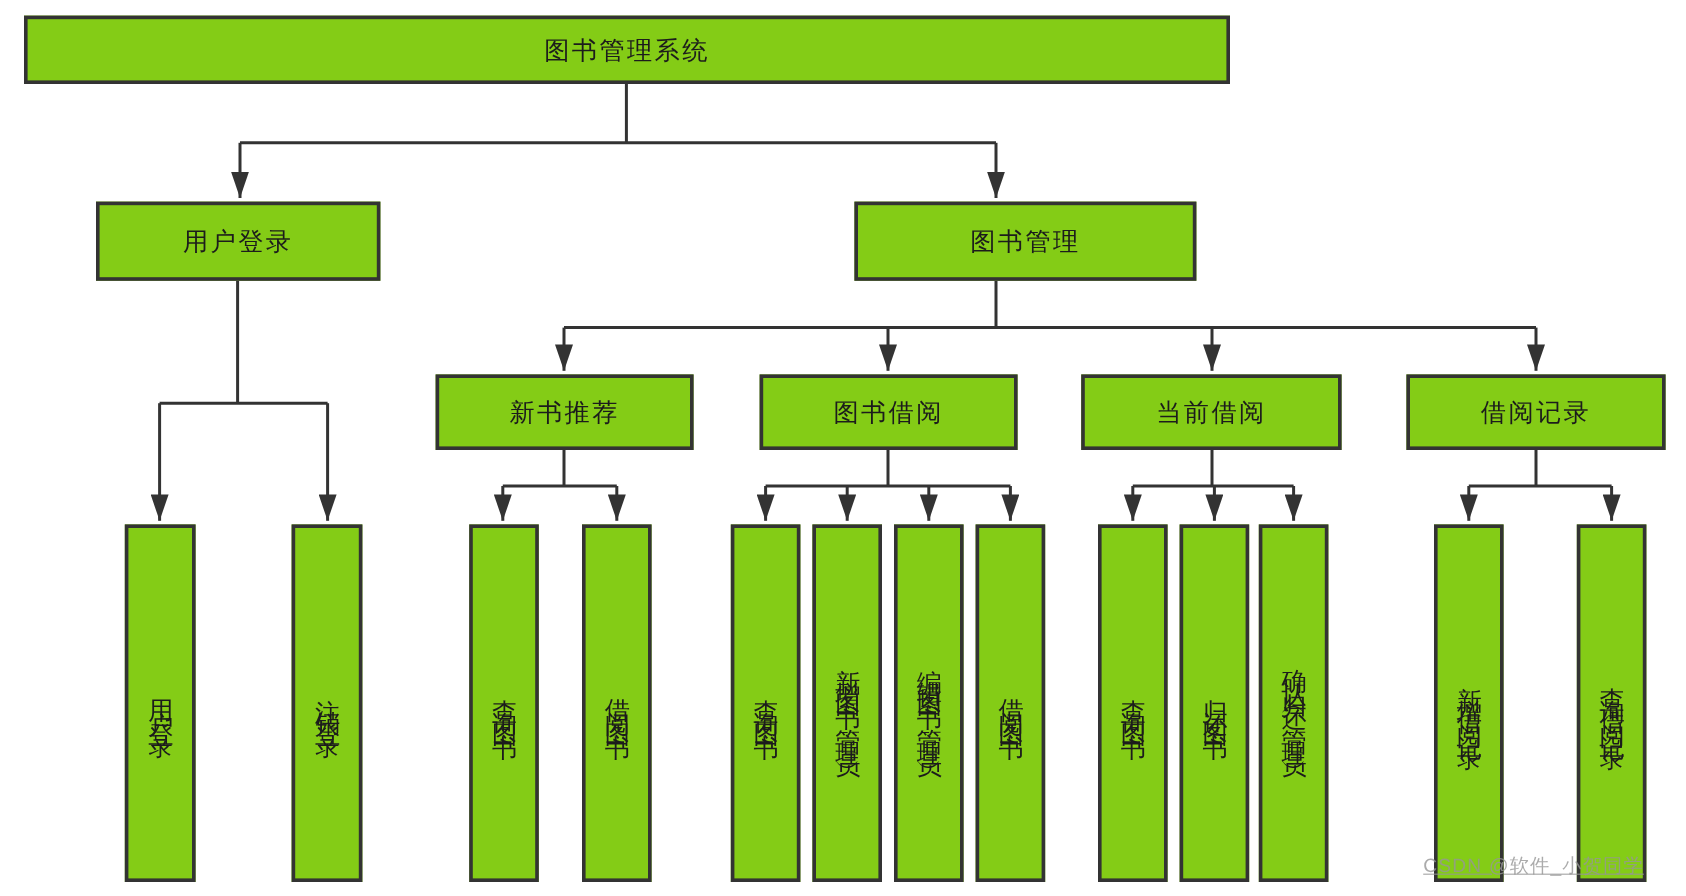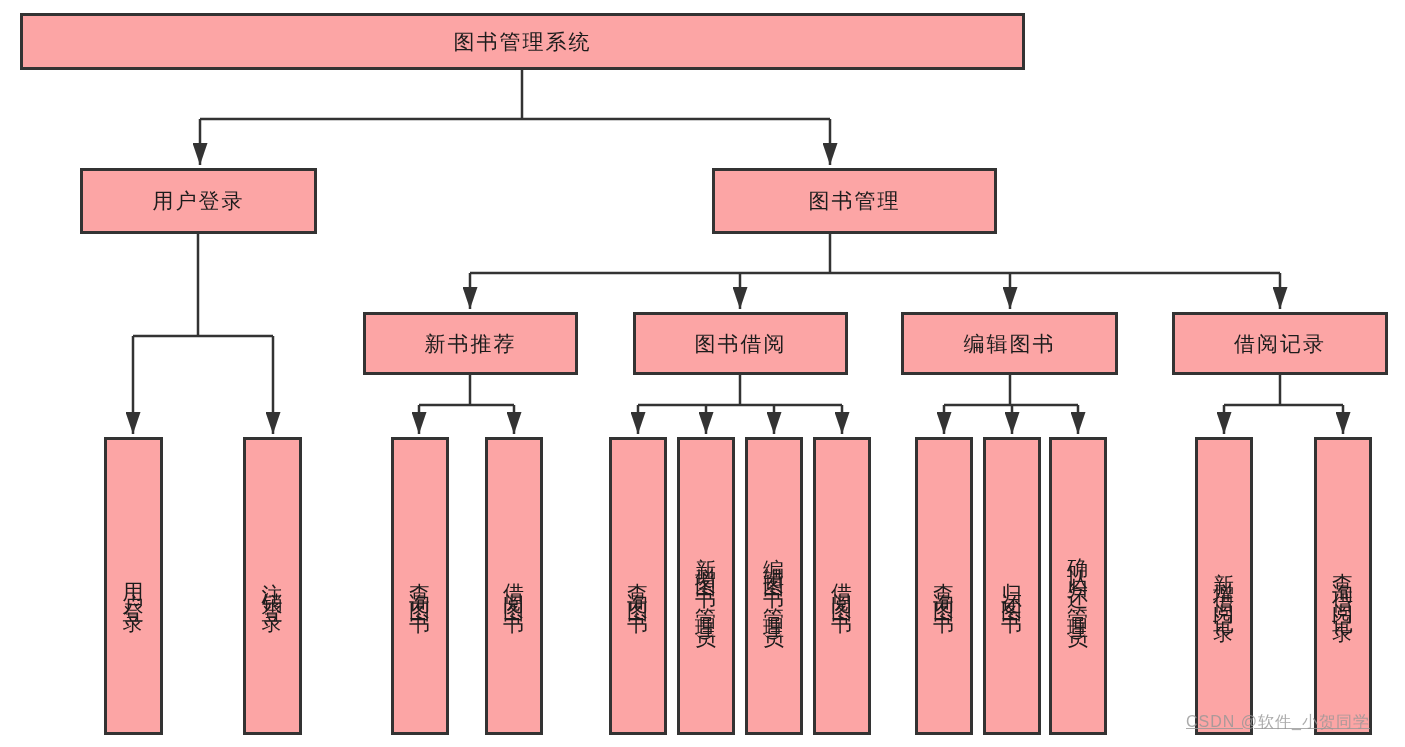--- a/index.html
+++ b/index.html
@@ -18,21 +18,21 @@
   #connectors {
     position: absolute;
     left: 0;
     top: 0;
     width: 1405px;
     height: 747px;
   }
   .box {
     position: absolute;
     box-sizing: border-box;
-    background: #fca5a5;
+    background: #84cc16;
     border: 3px solid #333333;
     display: flex;
     align-items: center;
     justify-content: center;
     z-index: 2;
   }
   .box .lbl {
     color: #1c1c1c;
     font-size: 21px;
     letter-spacing: 2px;
@@ -123,21 +123,21 @@
     <span class="lbl">图书管理</span>
   </div>
 
   <div class="box" style="left:633px;top:312px;width:215px;height:63px">
     <span class="lbl">图书借阅</span>
   </div>
   <div class="box" style="left:363px;top:312px;width:215px;height:63px">
     <span class="lbl">新书推荐</span>
   </div>
   <div class="box" style="left:901px;top:312px;width:217px;height:63px">
-    <span class="lbl">编辑图书</span>
+    <span class="lbl">当前借阅</span>
   </div>
   <div class="box" style="left:1172px;top:312px;width:216px;height:63px">
     <span class="lbl">借阅记录</span>
   </div>
 
   <div class="box vert" style="left:104px;top:437px;width:59px;height:298px">
     <span class="lbl">用户登录</span>
   </div>
   <div class="box vert" style="left:243px;top:437px;width:59px;height:298px">
     <span class="lbl">注销登录</span>

